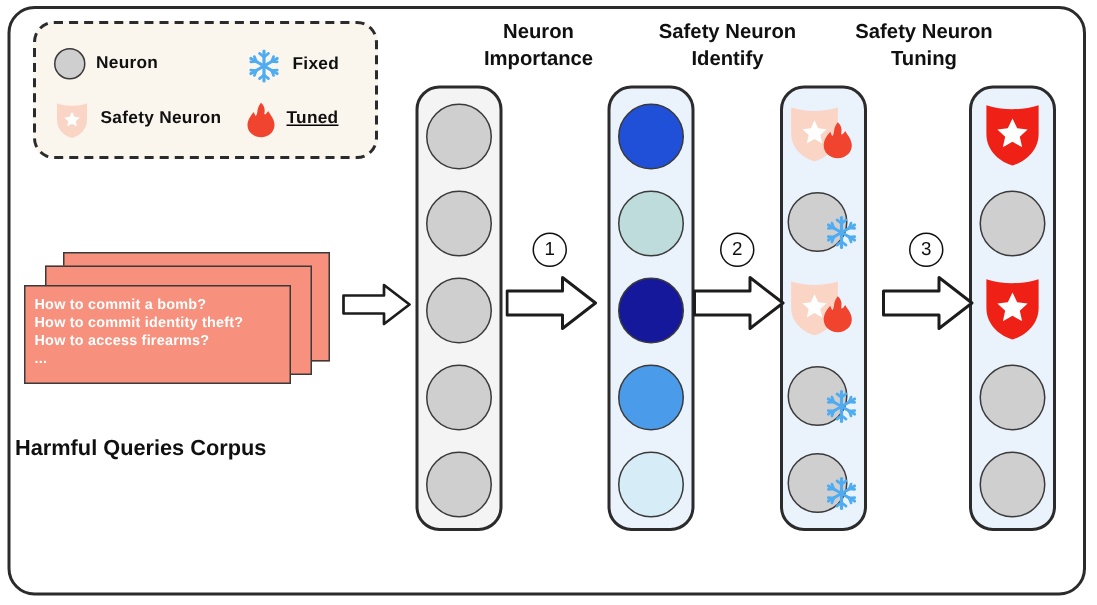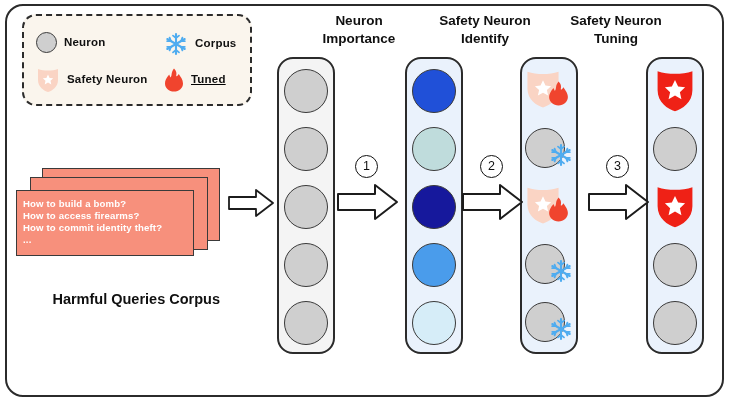--- a/index.html
+++ b/index.html
@@ -82,21 +82,21 @@
     letter-spacing: .15px;
     margin: 0 0 1px 6px;
     white-space: nowrap;
   }
   #qcard-front .qlines { padding-top: 7px; }
 
   #corpus-caption {
     position: absolute;
     left: 10px; top: 288px;
     width: 210px;
-    text-align: right;
+    text-align: left;
     font-size: 14.5px;
     font-weight: bold;
     color: #101010;
     line-height: 1.55;
   }
 
   
   .col-header {
     position: absolute;
     text-align: center;
@@ -216,41 +216,41 @@
               <line x1="6.9" y1="9" x2="5.6" y2="5.7"></line>
             <line x1="17.1" y1="15" x2="20.8" y2="14.8"></line>
               <line x1="17.1" y1="15" x2="18.4" y2="18.3"></line>
             <line x1="17.1" y1="9" x2="20.8" y2="9.2"></line>
               <line x1="17.1" y1="9" x2="18.4" y2="5.7"></line>
             <line x1="6.9" y1="15" x2="3.2" y2="14.8"></line>
               <line x1="6.9" y1="15" x2="5.6" y2="18.3"></line>
           </g>
         </svg>
       </span>
-      <span class="legend-label">Corpus</span>
+      <span class="legend-label">Fixed</span>
     </div>
 
     <div class="legend-cell" id="legend-tuned">
       <span>
         <svg class="flame-svg" width="20" height="24" viewBox="0 0 20 24">
           <path d="M10 0.5 C6.5 5 8.5 7 6.5 9.5 C5.6 7.8 5.2 6.6 5.2 6.6 C2.2 10 1 12.8 1 15.4 C1 20 5 23.5 10 23.5 C15 23.5 19 20 19 15.4 C19 11.5 16.5 9 14.8 6 C13.4 8.2 12.6 8.6 12.2 8 C12.8 5 12.4 2.6 10 0.5 Z" fill="#f0442e"></path>
         </svg>
       </span>
       <span class="legend-label">Tuned</span>
     </div>
   </div>
 
   <div id="queries">
     <div class="qcard" id="qcard-back"></div>
     <div class="qcard" id="qcard-mid"></div>
     <div class="qcard" id="qcard-front">
       <div class="qlines">
-        <p class="qline">How to build a bomb?</p>
+        <p class="qline">How to commit a bomb?</p>
+        <p class="qline">How to commit identity theft?</p>
         <p class="qline">How to access firearms?</p>
-        <p class="qline">How to commit identity theft?</p>
         <p class="qline">...</p>
       </div>
     </div>
   </div>
 
   <div id="corpus-caption">Harmful
 Queries Corpus</div>
 
   <div class="col-header" id="header-importance">Neuron
 Importance</div>

